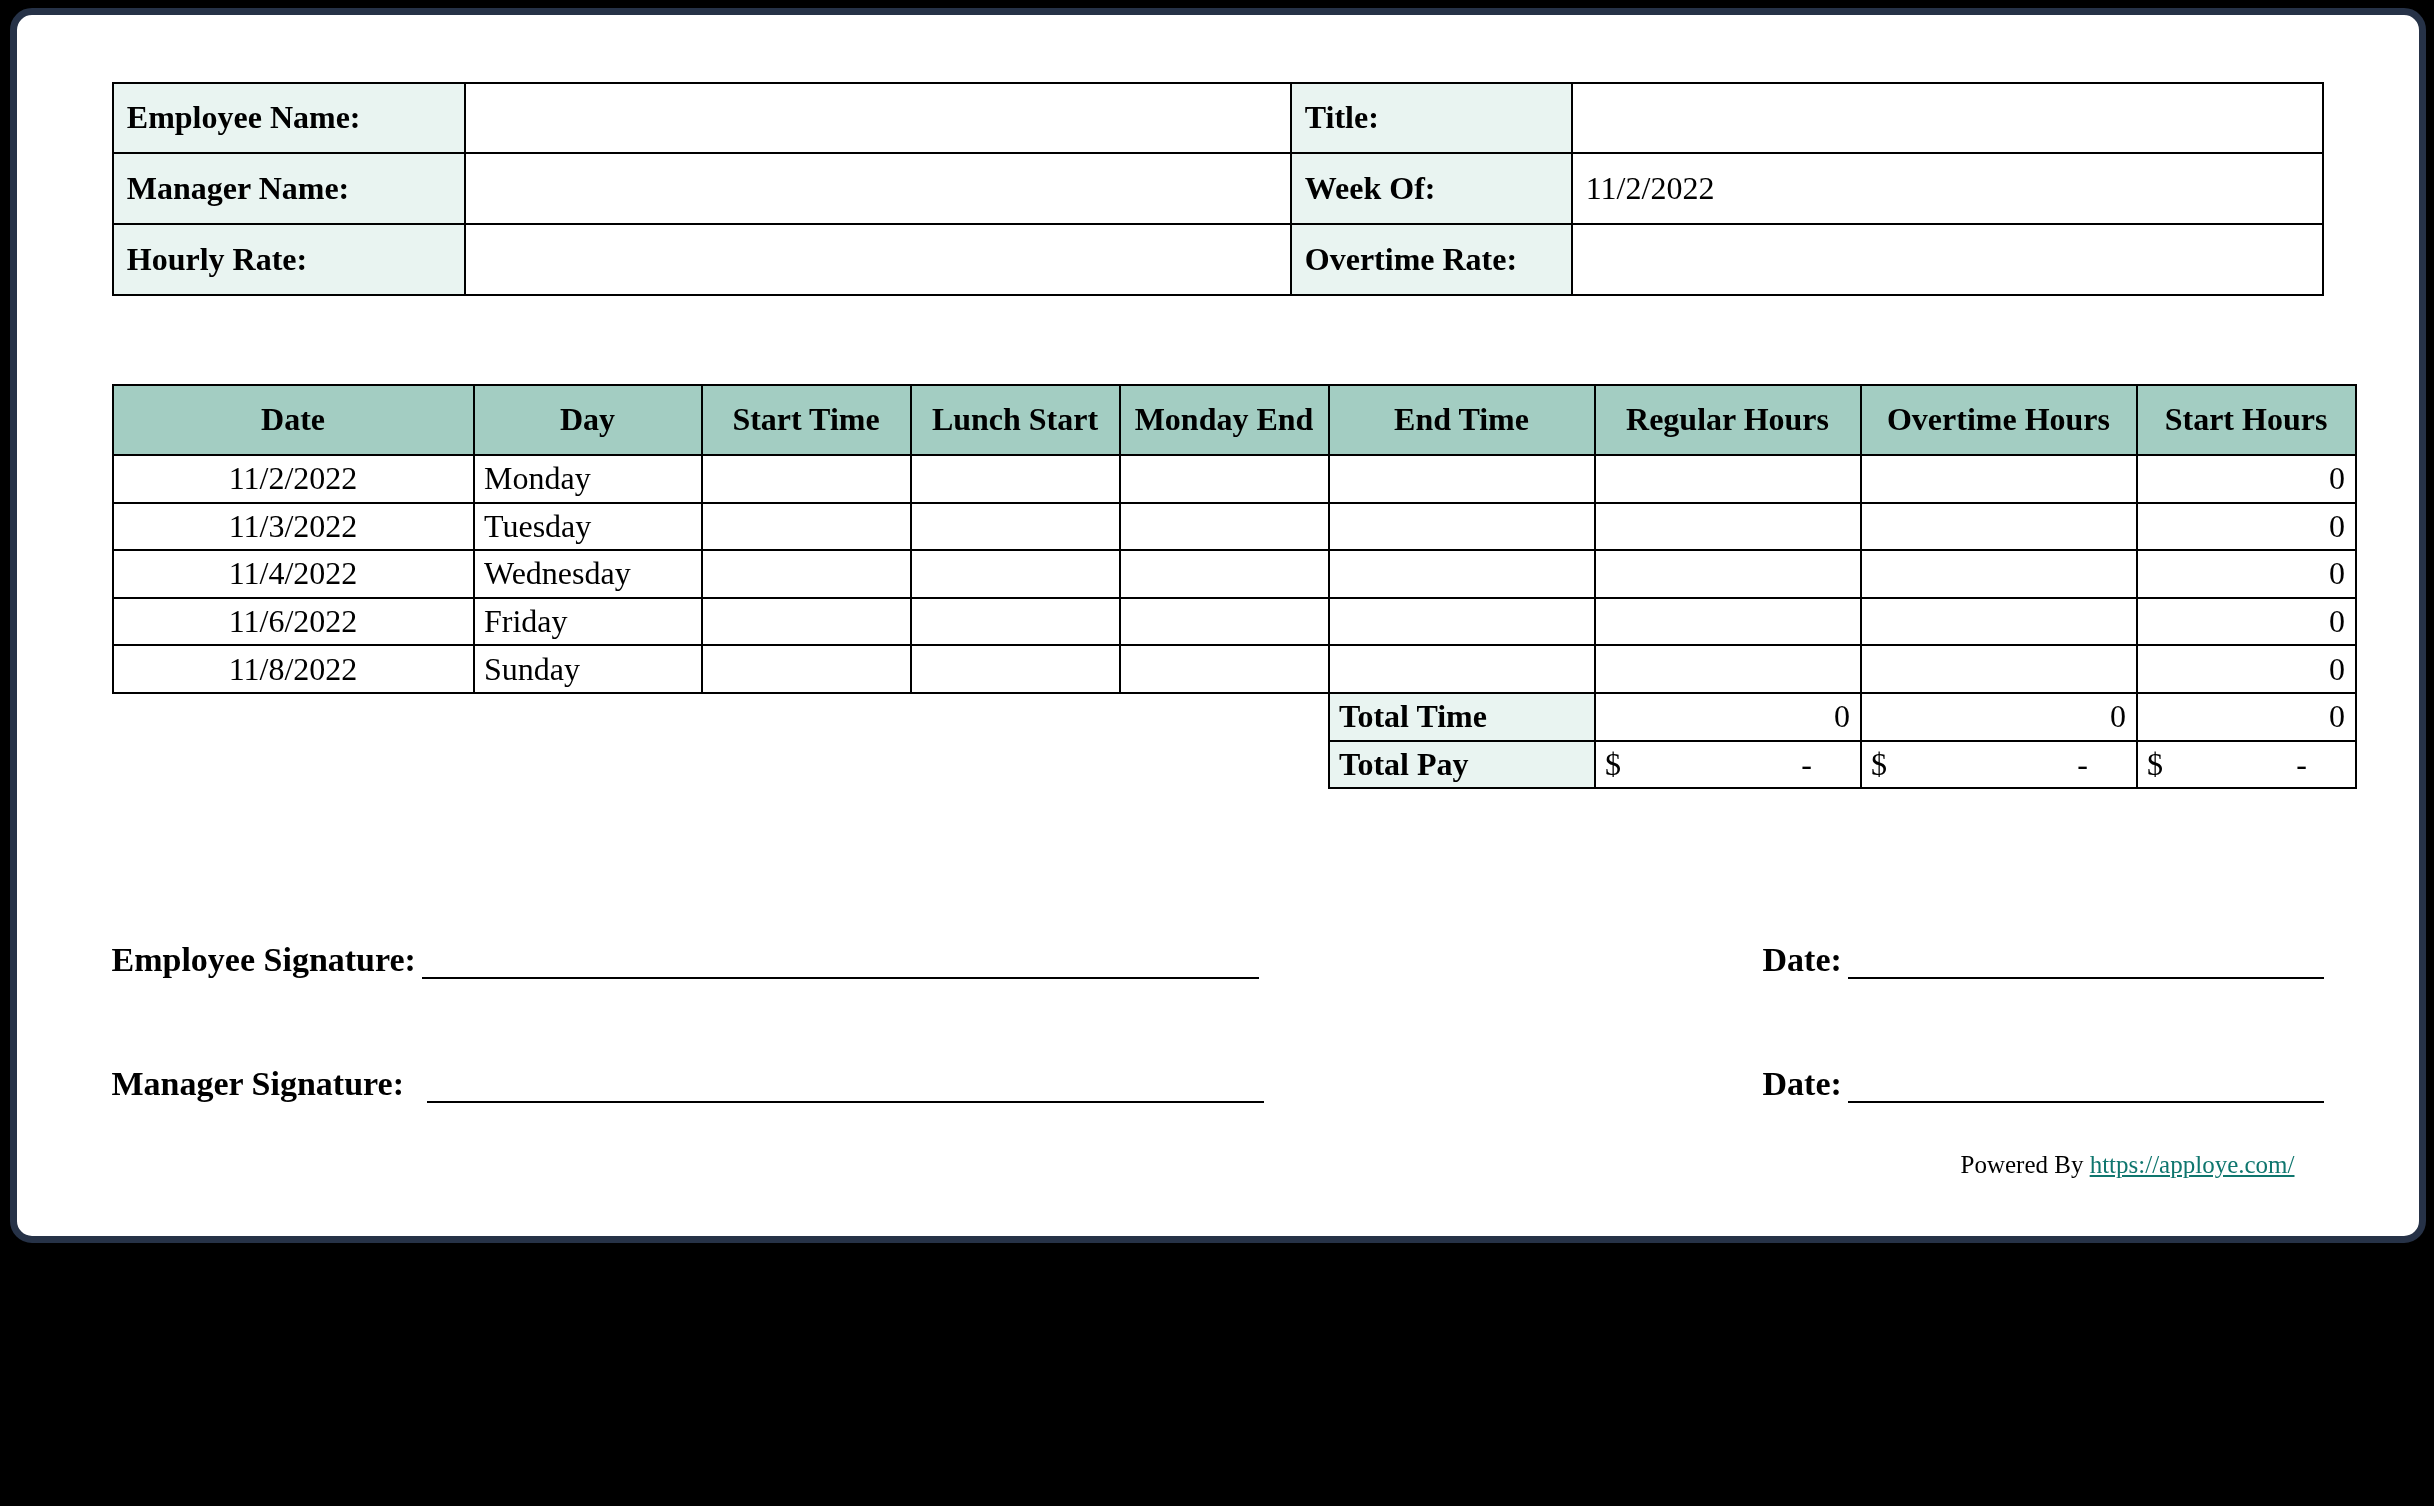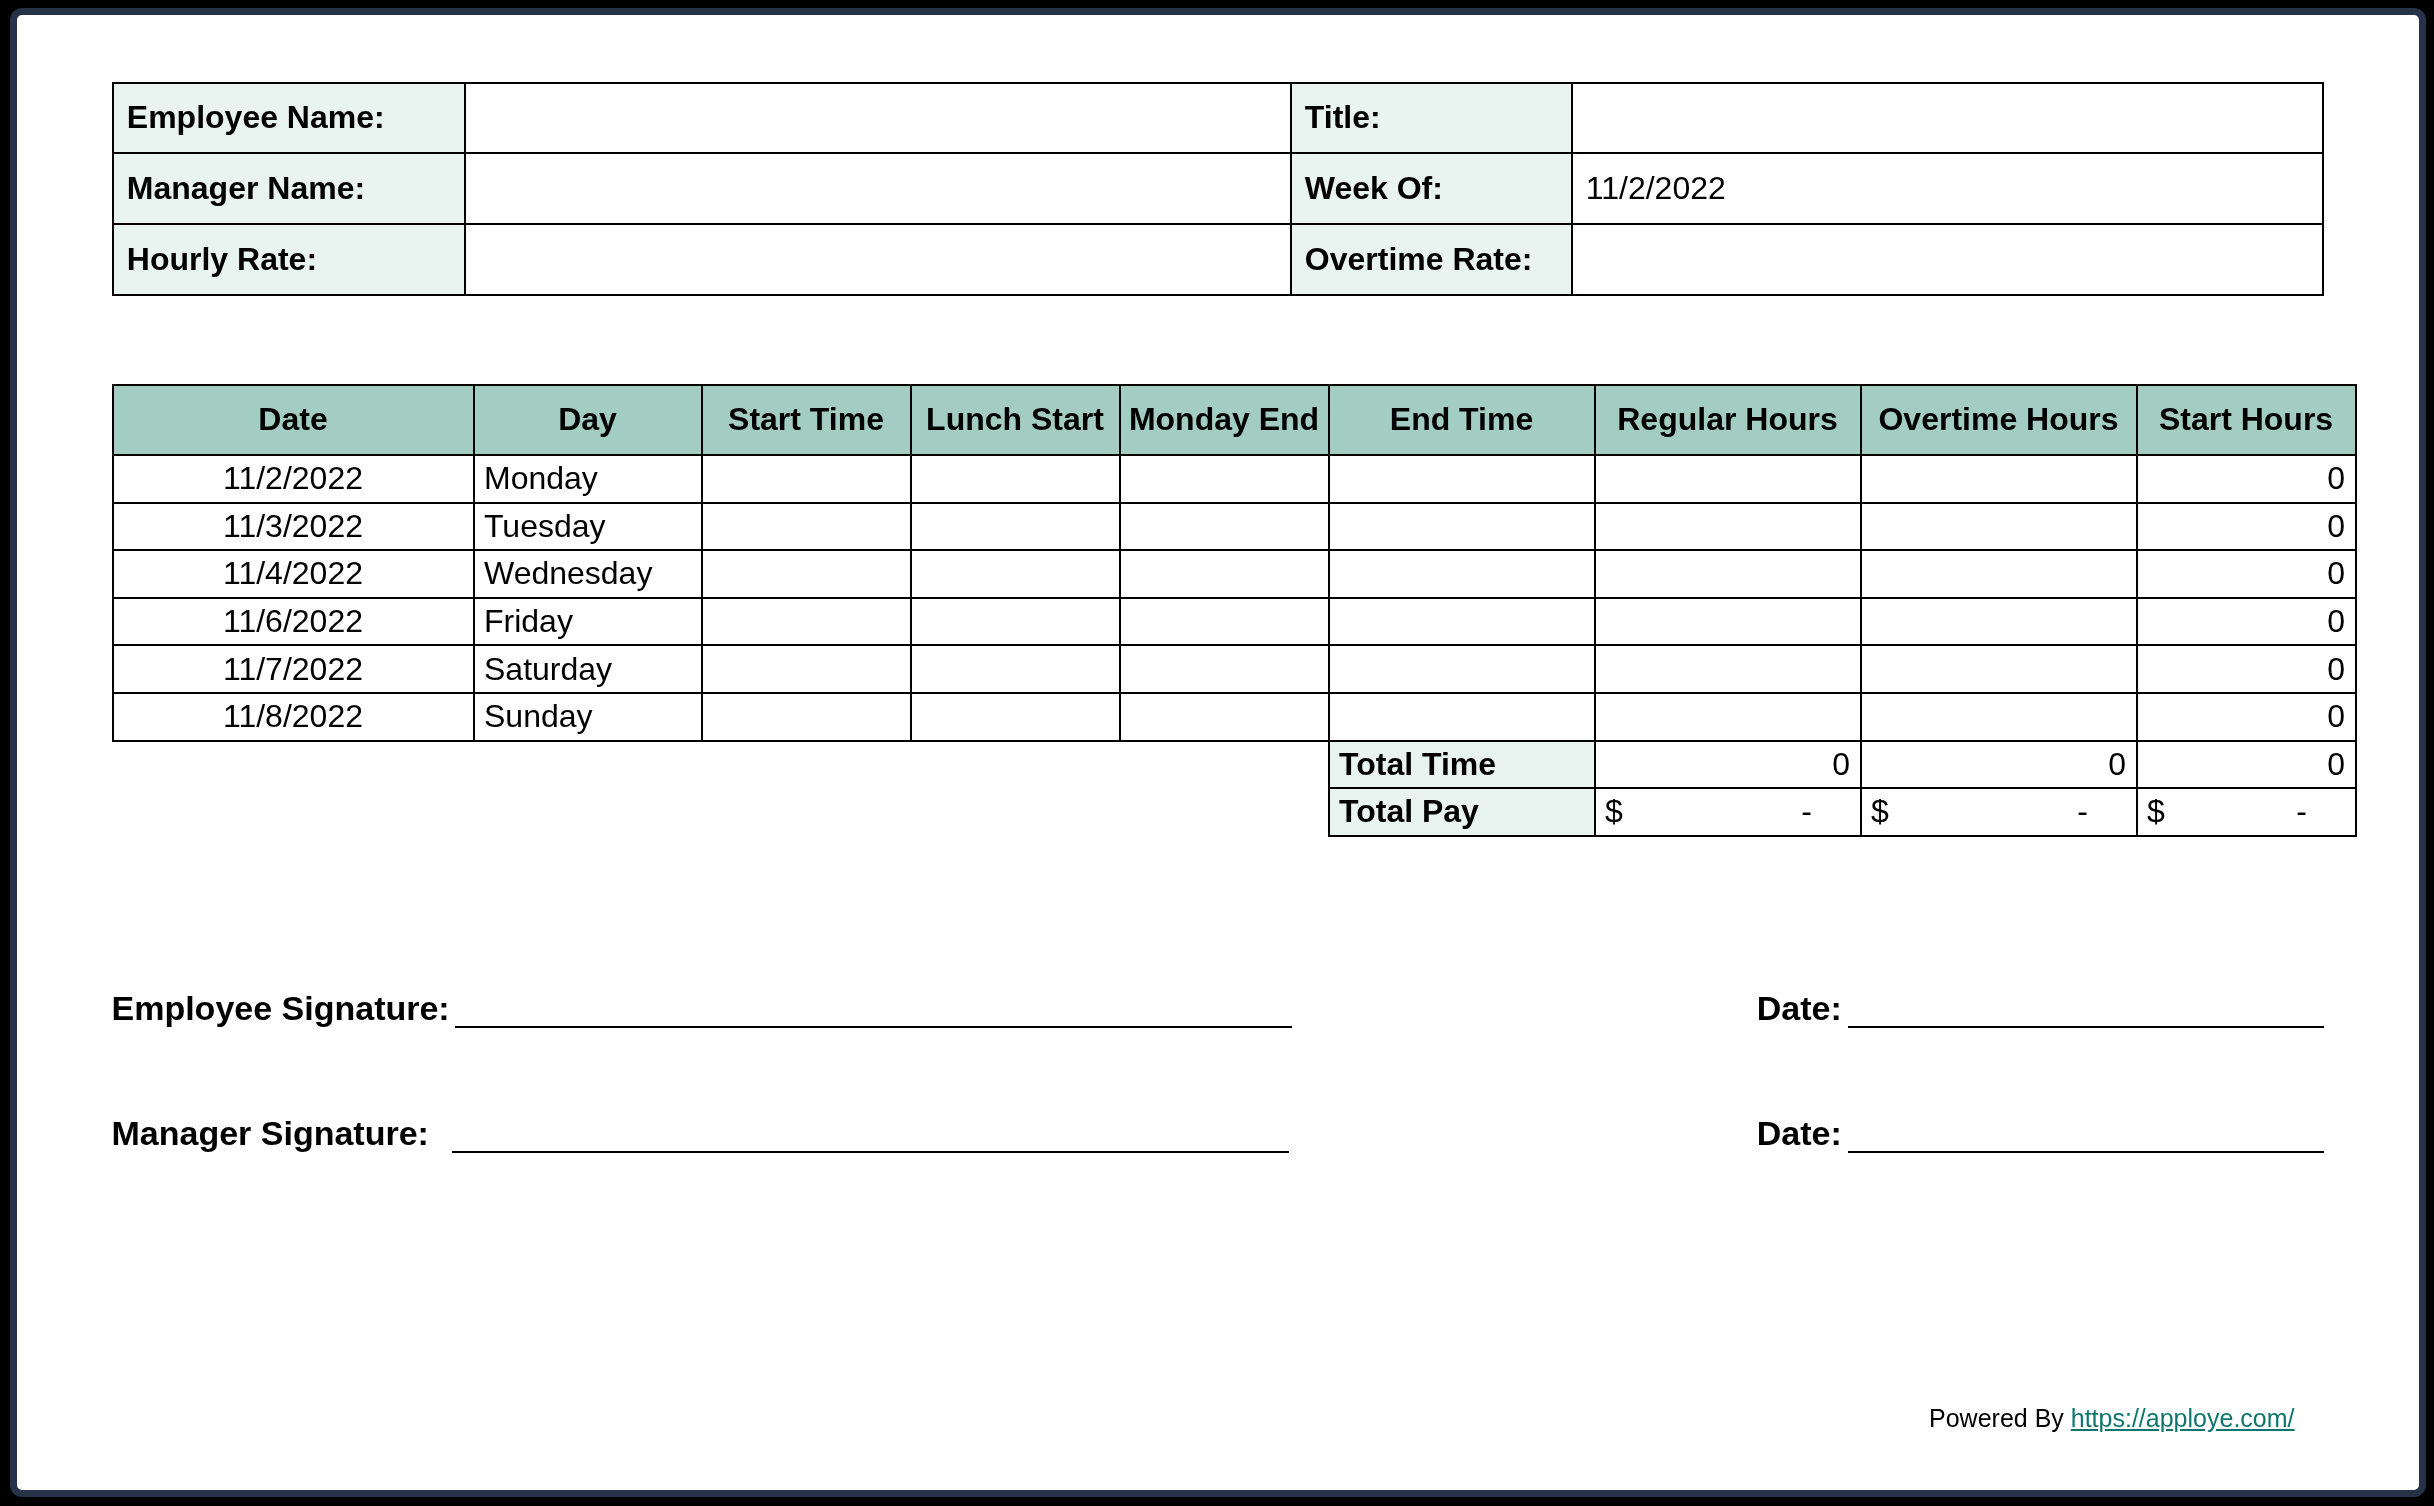--- a/index.html
+++ b/index.html
@@ -6,27 +6,28 @@
     margin: 0;
     padding: 0;
     background: #000;
     font-family: Arial, Helvetica, sans-serif;
     width: 2435px;
     height: 1507px;
   }
   .card {
     box-sizing: border-box;
     width: 2416px;
-    height: 1489px;
+    height: 1235px;
     margin: 7.6px auto 0 auto;
     background: #fff;
     border: 7.6px solid #263247;
-    border-radius: 12px;
+    border-radius: 22px;
     padding: 67px 95px 38px 95px;
     position: relative;
+    font-family: Liberation Serif, serif;
   }
 
   
   table.header {
     border-collapse: collapse;
     width: 100%;
     table-layout: fixed;
     font-size: 32px;
   }
   table.header td {
@@ -190,31 +191,20 @@
           <td></td>
           <td></td>
           <td></td>
           <td class="right"></td>
           <td class="right"></td>
           <td class="right">0</td>
         </tr>
         <tr>
           <td class="center">11/6/2022</td>
           <td>Friday</td>
-          <td></td>
-          <td></td>
-          <td></td>
-          <td></td>
-          <td class="right"></td>
-          <td class="right"></td>
-          <td class="right">0</td>
-        </tr>
-        <tr>
-          <td class="center">11/7/2022</td>
-          <td>Saturday</td>
           <td></td>
           <td></td>
           <td></td>
           <td></td>
           <td class="right"></td>
           <td class="right"></td>
           <td class="right">0</td>
         </tr>
         <tr>
           <td class="center">11/8/2022</td>

